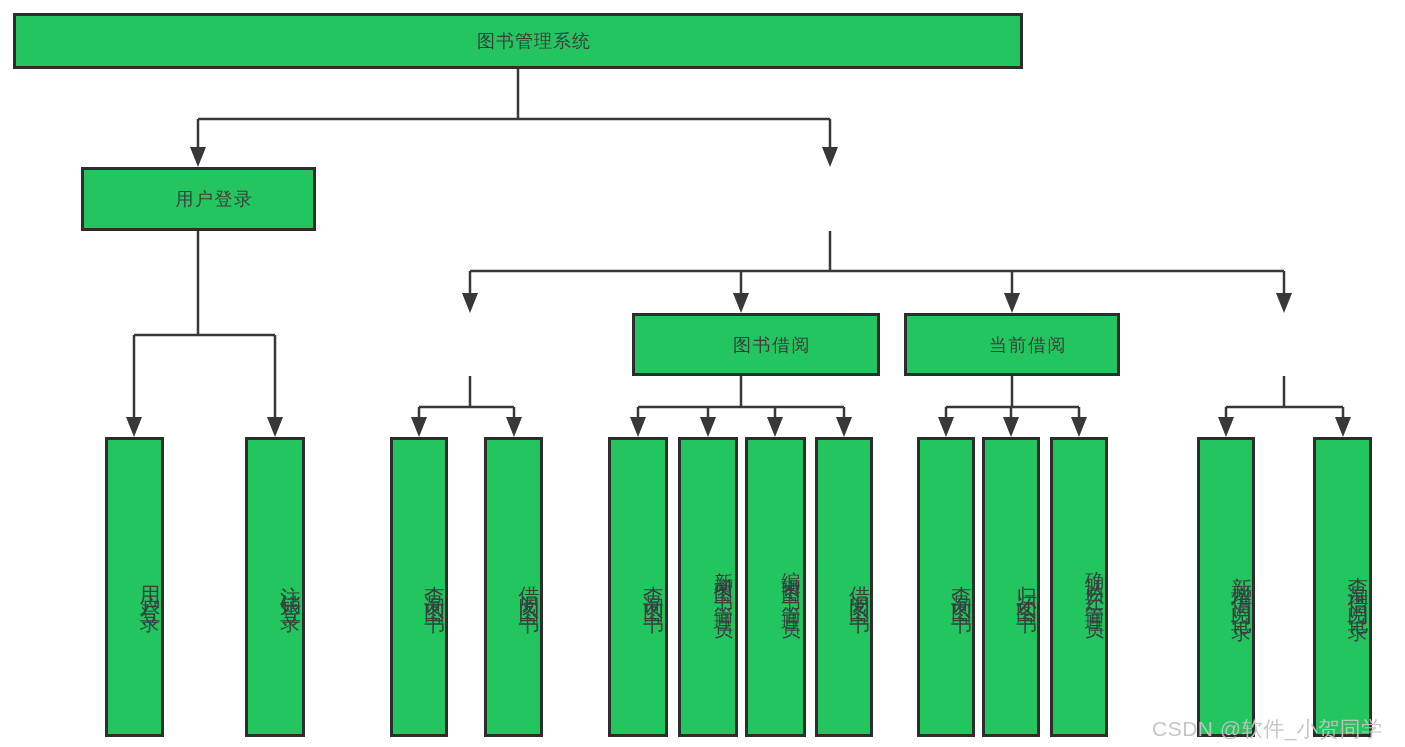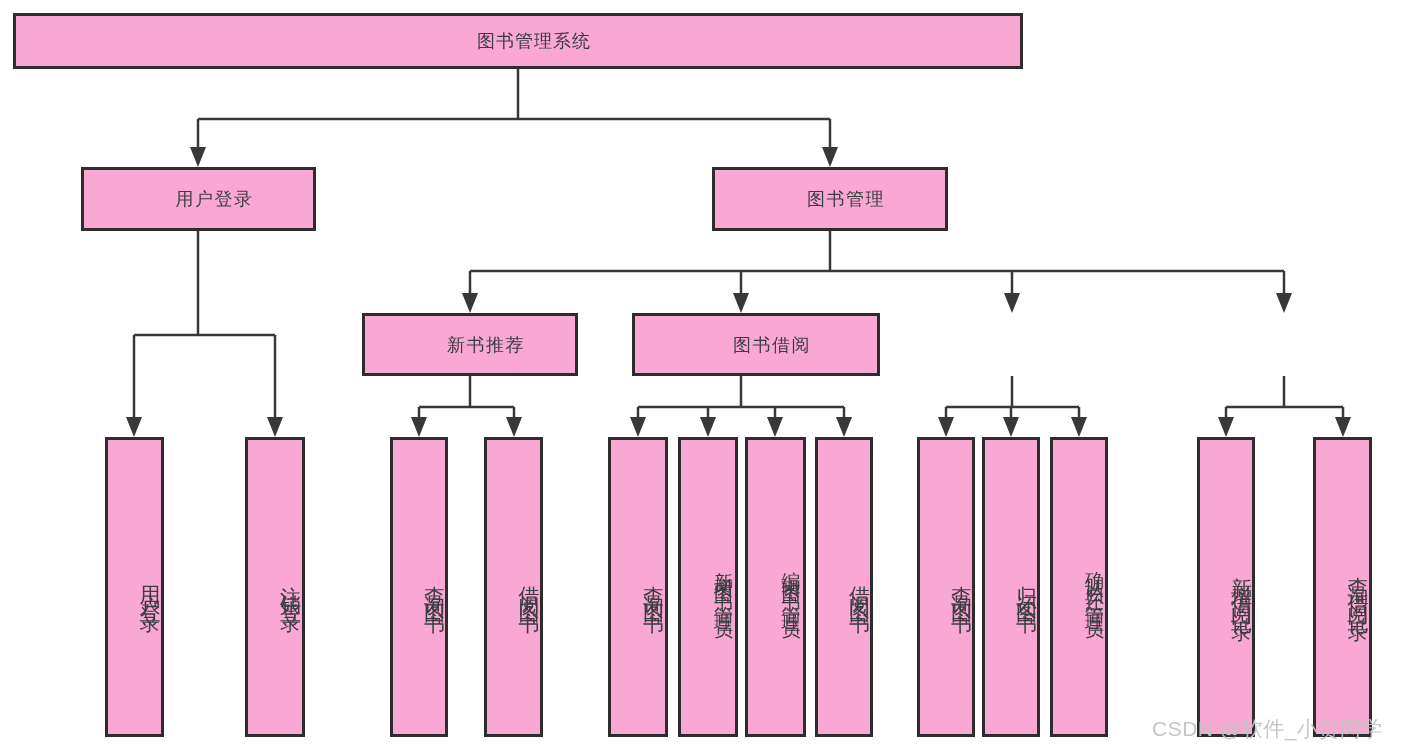--- a/index.html
+++ b/index.html
@@ -3,21 +3,21 @@
 <meta charset="utf-8">
 <style>
   html,body{margin:0;padding:0;background:#ffffff;}
   body{font-family:"Liberation Sans","DejaVu Sans",sans-serif;}
   #stage{position:relative;width:1405px;height:747px;background:#ffffff;overflow:hidden;}
   #wires{position:absolute;left:0;top:0;width:1405px;height:747px;pointer-events:none;}
   .box{
     position:absolute;
     box-sizing:border-box;
     border:3px solid #2d2d2d;
-    background:#f9a8d4;
+    background:#22c55e;
     display:flex;
     align-items:center;
     justify-content:center;
     color:#3b3d40;
     z-index:2;
     padding-left:32px;
   }
   .box .lbl{display:block;}
   .h .lbl{
     font-size:18px;
@@ -85,29 +85,26 @@
     </g>
   </svg>
 
   <div class="box h root" style="left:13px;top:13px;width:1010px;height:56px">
     <span class="lbl">图书管理系统</span>
   </div>
 
   <div class="box h" style="left:81px;top:167px;width:235px;height:64px">
     <span class="lbl">用户登录</span>
   </div>
-  <div class="box h" style="left:712px;top:167px;width:236px;height:64px">
-    <span class="lbl">图书管理</span>
-  </div>
 
-  <div class="box h" style="left:362px;top:313px;width:216px;height:63px">
-    <span class="lbl">新书推荐</span>
-  </div>
   <div class="box h" style="left:632px;top:313px;width:248px;height:63px">
     <span class="lbl">图书借阅</span>
+  </div>
+  <div class="box h" style="left:904px;top:313px;width:216px;height:63px">
+    <span class="lbl">当前借阅</span>
   </div>
 
   <div class="box v" style="left:105px;top:437px;width:59px;height:300px">
     <span class="lbl">用户登录</span>
   </div>
   <div class="box v" style="left:245px;top:437px;width:60px;height:300px">
     <span class="lbl">注销登录</span>
   </div>
 
   <div class="box v" style="left:390px;top:437px;width:58px;height:300px">

